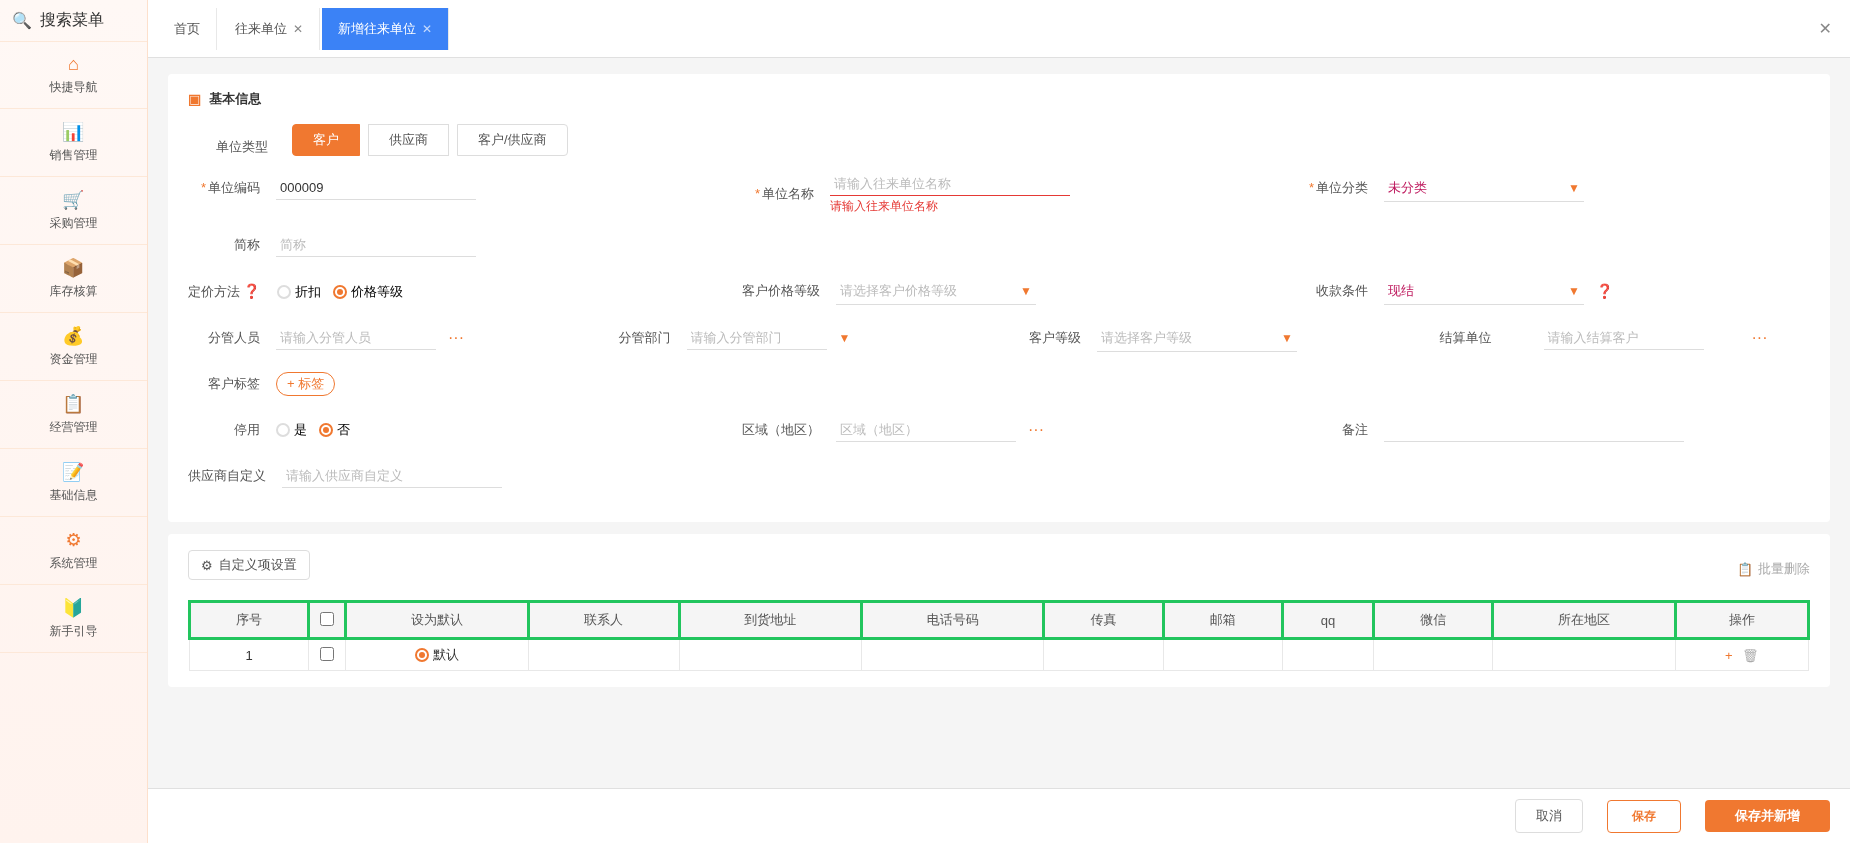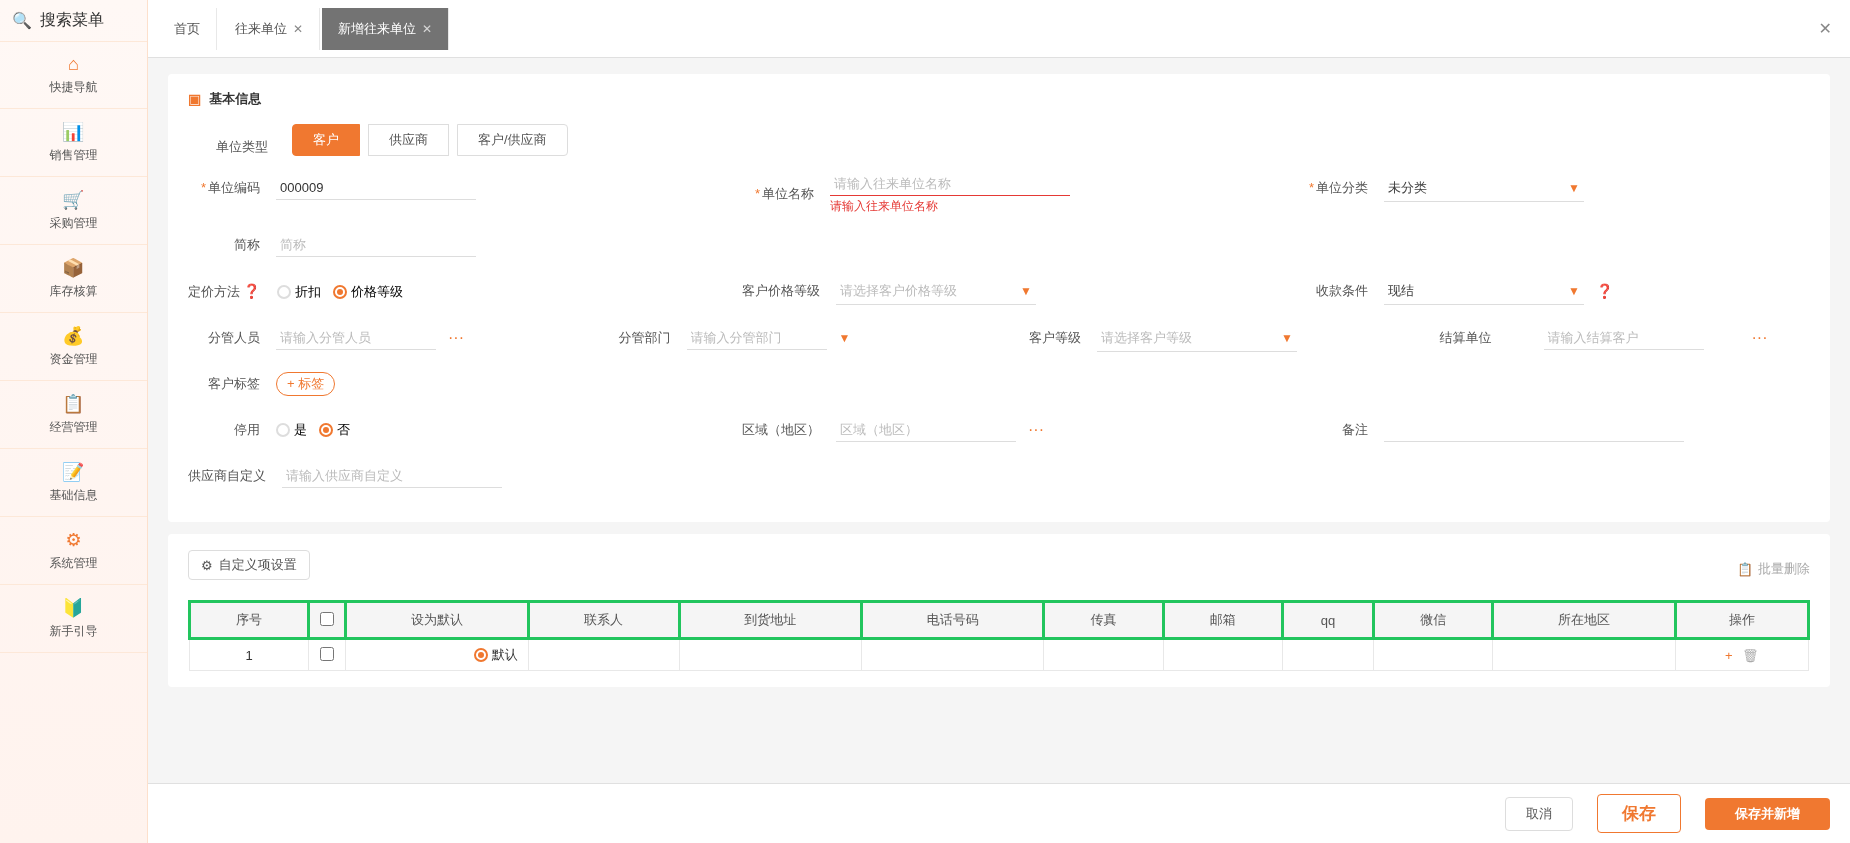--- a/index.html
+++ b/index.html
@@ -60,21 +60,21 @@
       align-items: center;
       padding: 0 16px;
       height: 42px;
       cursor: pointer;
       color: #555;
       gap: 6px;
       border-right: 1px solid #e8e8e8;
       font-size: 13px;
     }
     .tab.active {
-      background: #737373;
+      background: #3b82f6;
       color: #fff;
     }
     .tab .close-btn { font-size: 12px; cursor: pointer; opacity: 0.7; }
     .tab-close-main {
       margin-left: auto;
       font-size: 16px;
       cursor: pointer;
       color: #888;
       padding: 0 8px;
     }
@@ -174,21 +174,21 @@
       display: flex;
       align-items: center;
       gap: 4px;
       border: none;
       border-bottom: 1px solid #ddd;
       padding: 4px 4px;
       cursor: pointer;
       flex: 1;
       min-width: 120px;
     }
-    .form-select .select-text { flex: 1; color: #404040; }
+    .form-select .select-text { flex: 1; color: #be185d; }
     .form-select .select-placeholder { flex: 1; color: #bbb; }
     .form-select .arrow { color: #f07830; font-size: 12px; }
     .more-btn {
       color: #f07830;
       cursor: pointer;
       padding: 0 4px;
       font-size: 16px;
       line-height: 1;
     }
     .help-icon {
@@ -310,21 +310,21 @@
       font-size: 13px;
     }
     .btn-save {
       padding: 7px 24px;
       border: none;
       background: #fff;
       color: #f07830;
       border: 1px solid #f07830;
       border-radius: 4px;
       cursor: pointer;
-      font-size: 17px;
+      font-size: 12px;
       font-weight: bold;
     }
     .btn-save-new {
       padding: 7px 30px;
       border: none;
       background: #f07830;
       color: #fff;
       border-radius: 4px;
       cursor: pointer;
       font-size: 13px;
@@ -590,21 +590,21 @@
             <th>操作</th>
           </tr>
         </thead>
         <tbody>
           <tr>
             <td>1</td>
             <td class="checkbox-cell">
               <input type="checkbox" class="checkbox" style="">
             </td>
             <td>
-              <div class="radio-item" style="justify-content:flex-end;">
+              <div class="radio-item" style="justify-content:center;">
                 <div class="radio-circle checked"></div>
                 <span>默认</span>
               </div>
             </td>
             <td></td>
             <td></td>
             <td></td>
             <td></td>
             <td></td>
             <td></td>

